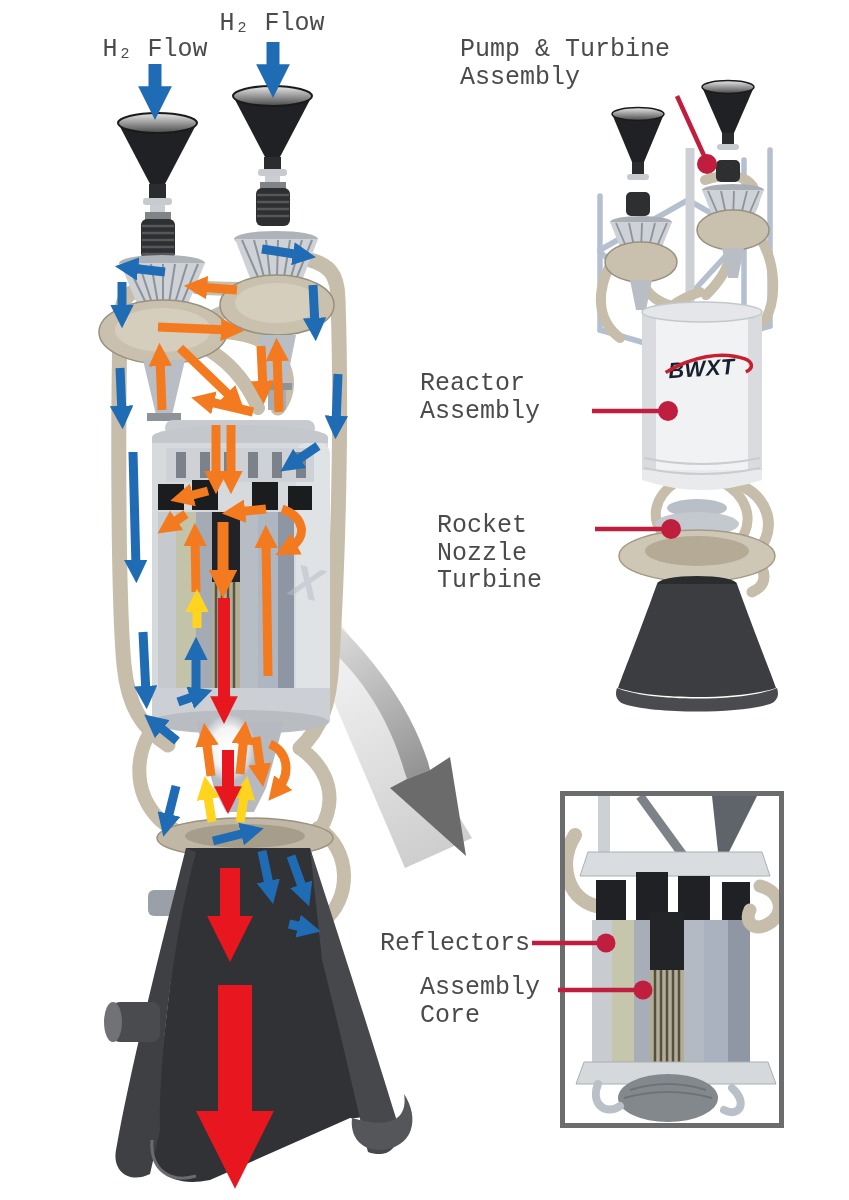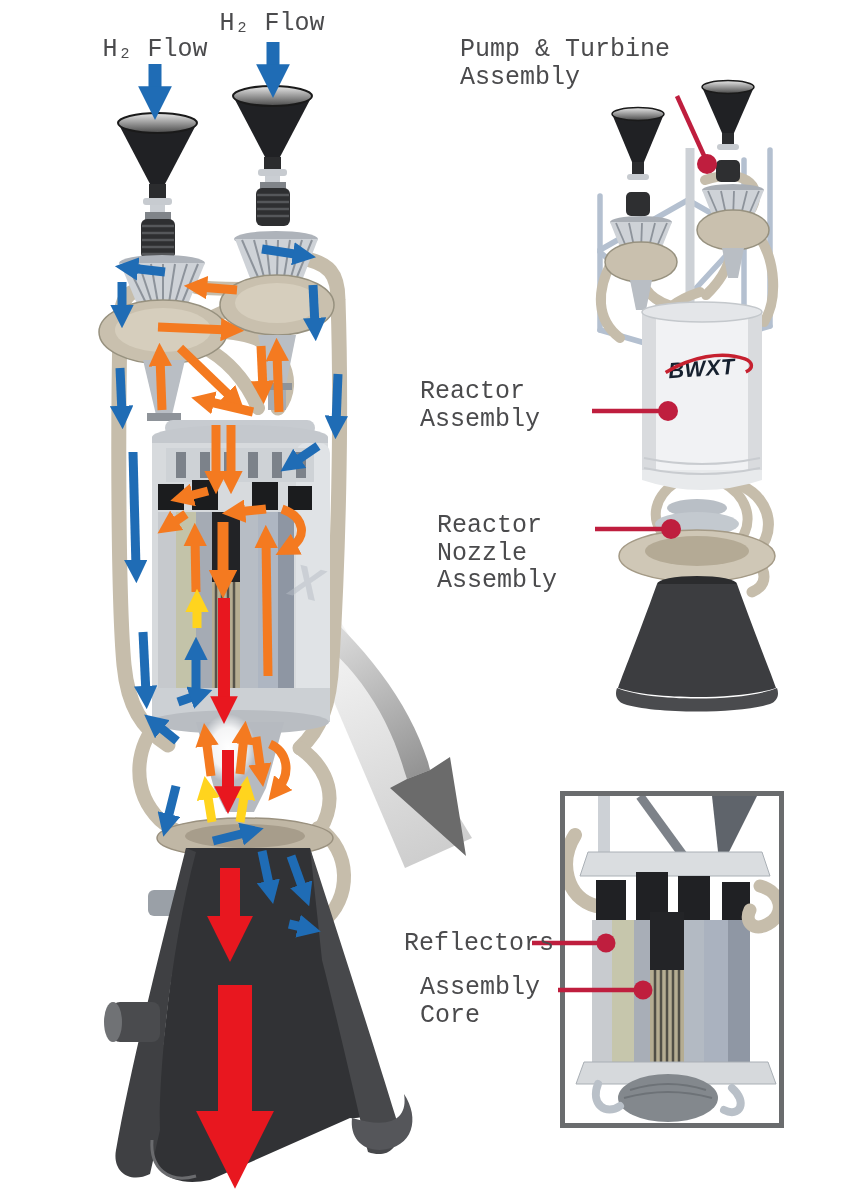--- a/index.html
+++ b/index.html
@@ -436,18 +436,18 @@
     <g>
       <path class="leader-line" d="M558,990 L638,990"></path>
           <circle class="leader-dot" cx="643" cy="990" r="9.5"></circle>
     </g>
   </g>
 </svg>
 
 <div class="lbl center" style="left:100px;top:36px;width:110px;">H₂ Flow</div>
 <div class="lbl center" style="left:217px;top:10px;width:110px;">H₂ Flow</div>
 <div class="lbl right" style="left:460px;top:36px;width:215px;">Pump &amp; Turbine Assembly</div>
-<div class="lbl right" style="left:420px;top:370px;width:163px;margin-top:8px;">Reactor Assembly</div>
-<div class="lbl right" style="left:437px;top:512px;width:150px;">Reactor Nozzle Assembly</div>
-<div class="lbl right" style="left:404px;top:930px;width:125px;">Reflectors</div>
+<div class="lbl right" style="left:420px;top:370px;width:163px;">Reactor Assembly</div>
+<div class="lbl right" style="left:437px;top:512px;width:150px;">Rocket Nozzle Turbine</div>
+<div class="lbl right" style="left:380px;top:930px;width:125px;">Reflectors</div>
 <div class="lbl right" style="left:420px;top:974px;width:123px;">Assembly Core</div>
 
 </div>
 
 </body></html>

